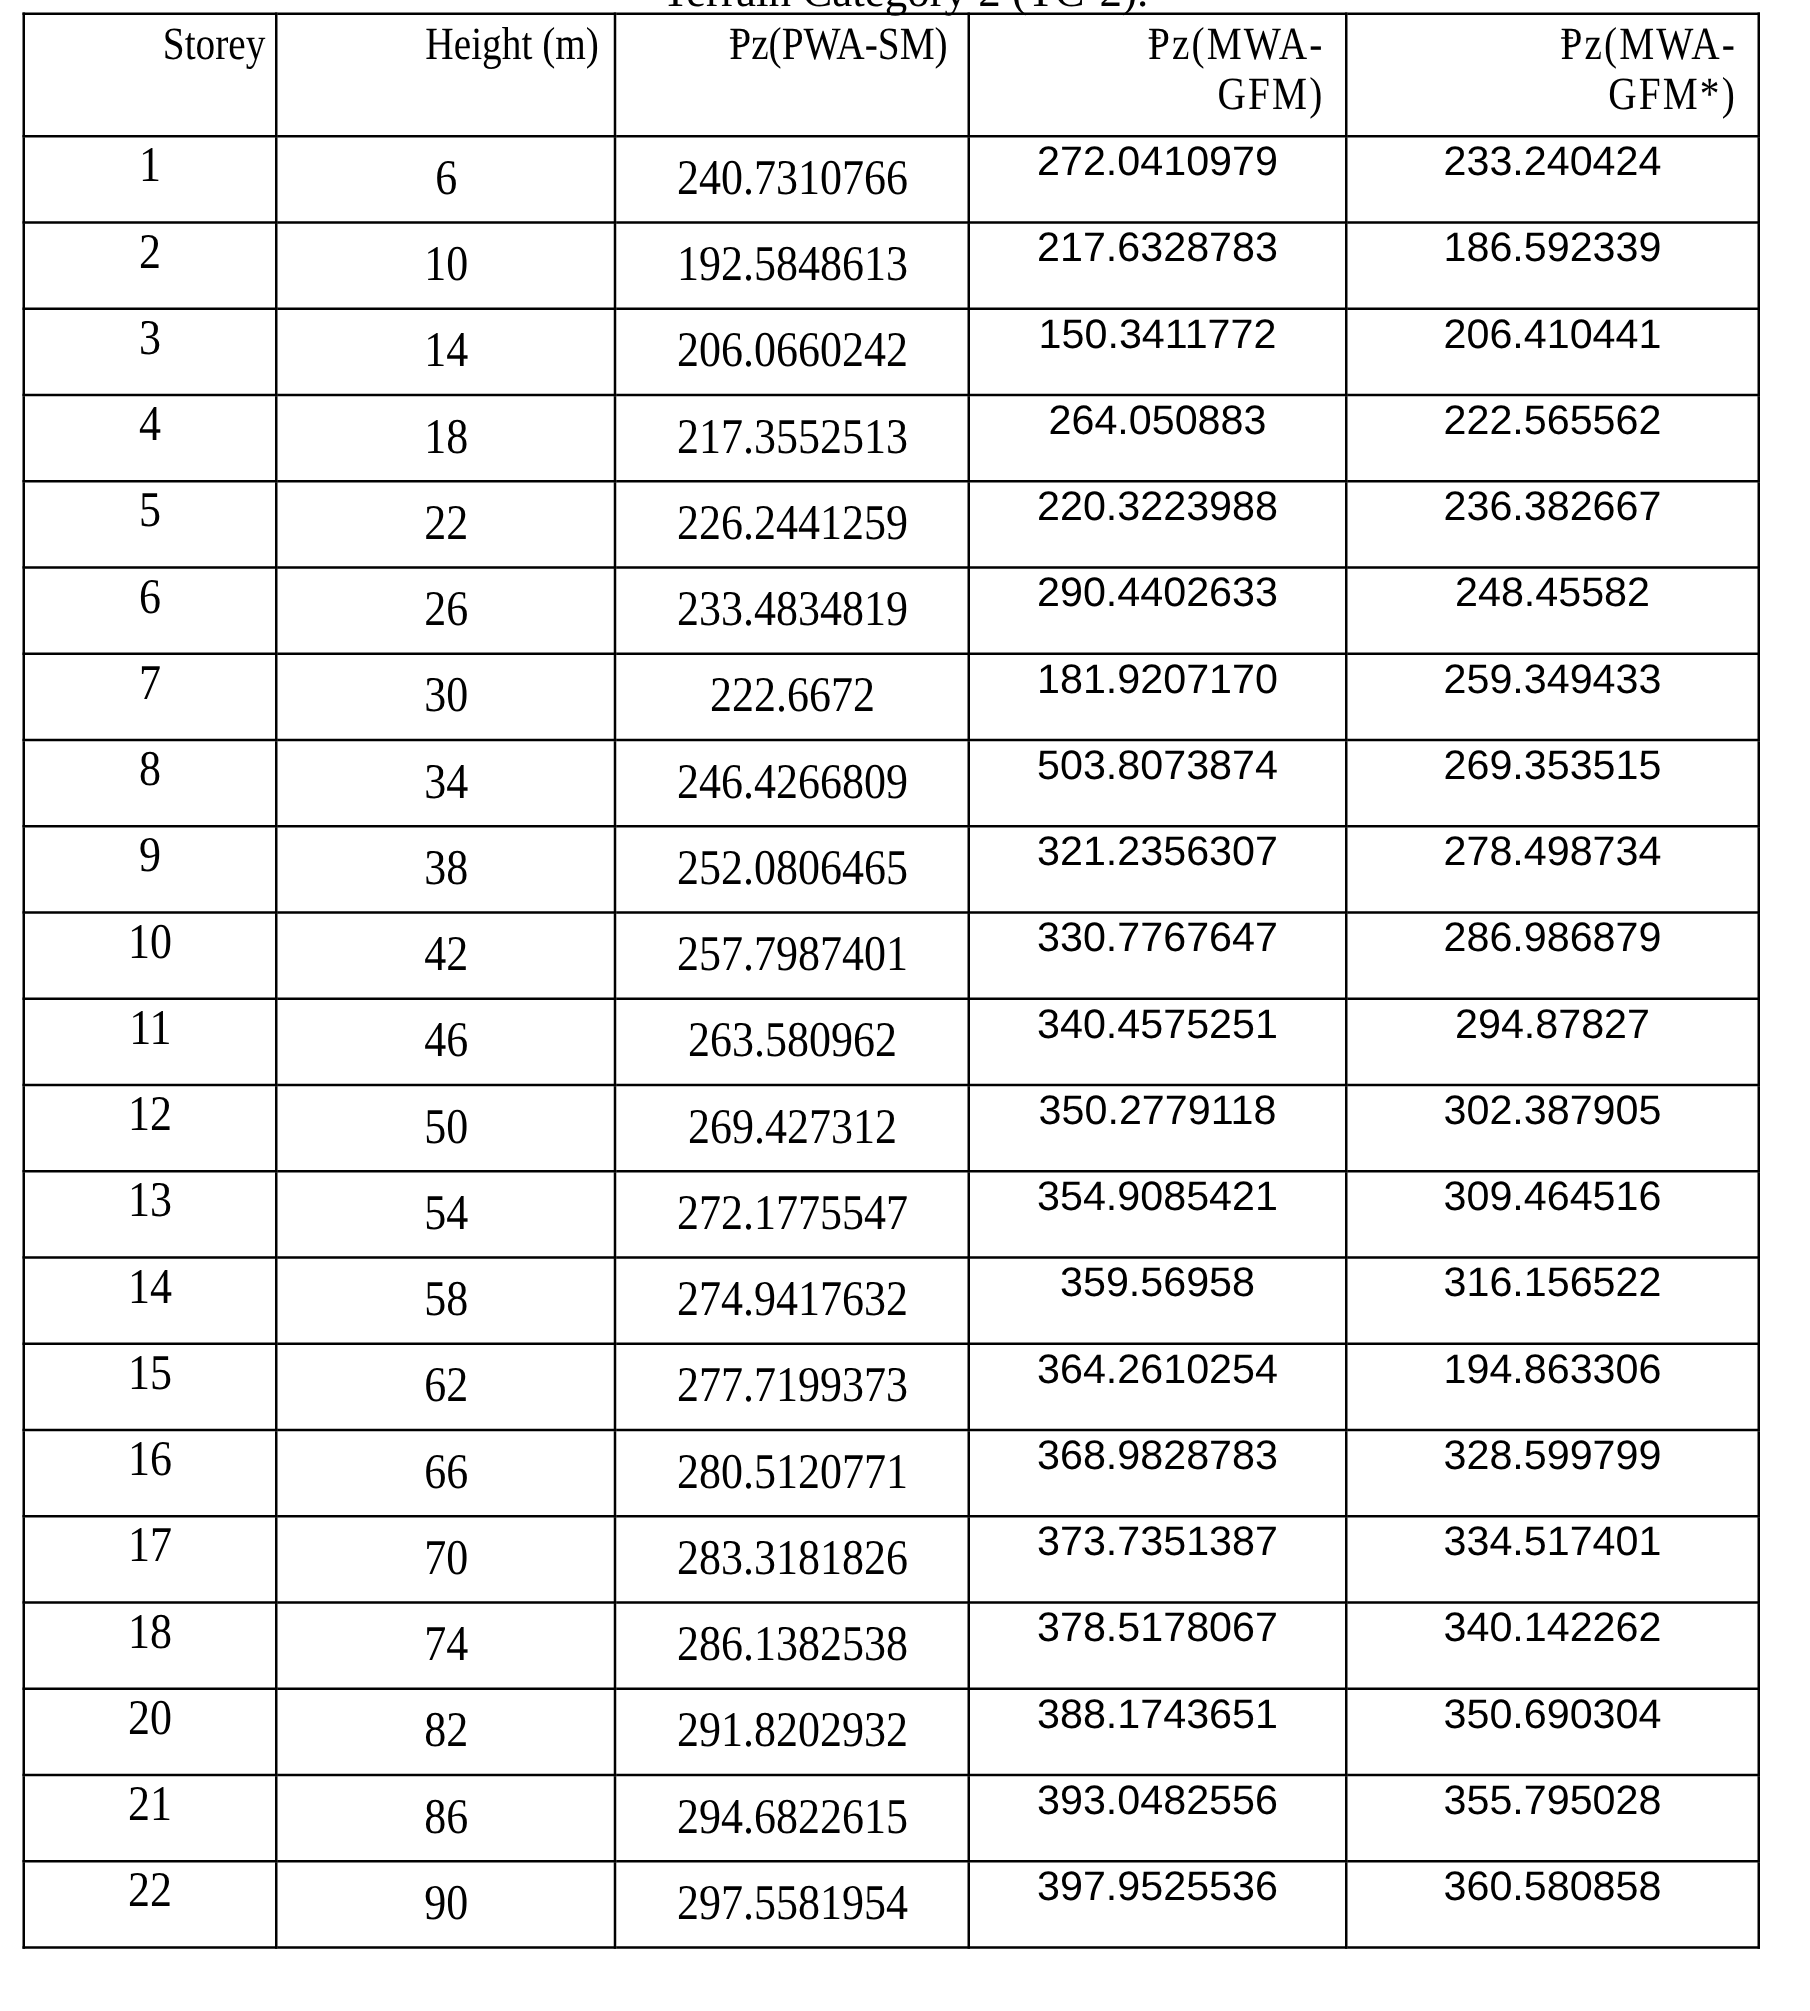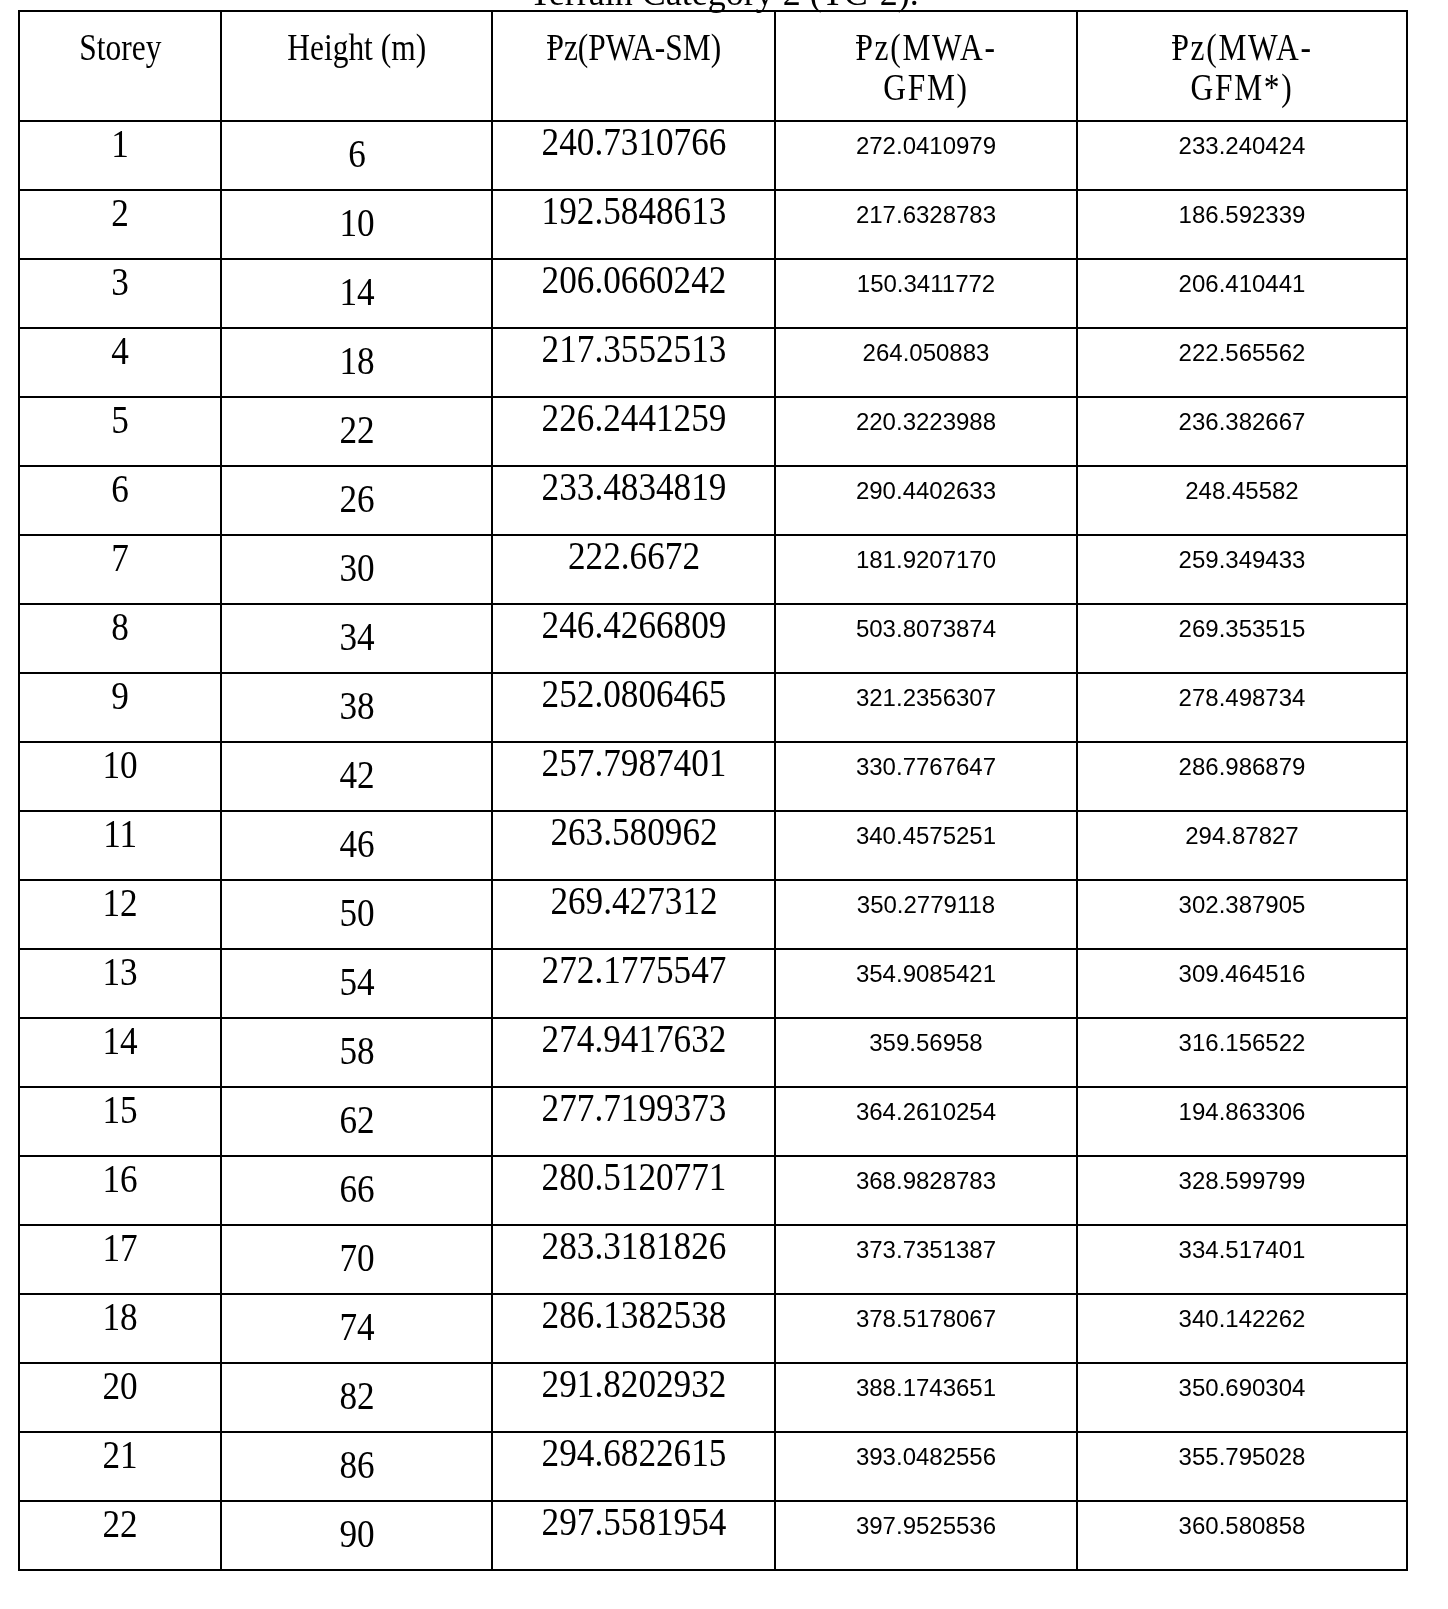--- a/index.html
+++ b/index.html
@@ -14,31 +14,32 @@
     border-collapse:collapse; table-layout:fixed;
     width:1388px;
   }
   td, th {
     border:2.5px solid #000; padding:0; text-align:center; color:#000;
     overflow:hidden; white-space:nowrap;
   }
   th {
     font-family:"Liberation Serif", serif; font-weight:normal;
     font-size:37px; line-height:40px; vertical-align:top; height:92px;
-    padding-top:16px;
+    padding-top:4px;
     transform-origin:center;
+    text-align:right;
   }
   th span { display:inline-block; transform:scaleX(0.85); white-space:normal; }
   th.wrap span { width:220px; letter-spacing:2px; }
   td { height:55px; vertical-align:top; }
   td.serif { font-family:"Liberation Serif", serif; font-size:40px; }
-  td.sans { font-family:"Liberation Sans", sans-serif; font-size:24px; padding-top:10px; }
+  td.sans { font-family:"Liberation Sans", sans-serif; font-size:33px; }
   td.storey { line-height:44px; }
   td.height { line-height:40px; padding-top:12px; }
-  td.pwa { line-height:40px; padding-top:0; }
+  td.pwa { line-height:40px; padding-top:12px; }
   td.serif span { display:inline-block; transform:scaleX(0.88); }
   td.sans span { display:inline-block; transform:scaleX(1.0); }
   col.c1 { width:202px; } col.c2 { width:271px; } col.c3 { width:283px; }
   col.c4 { width:302px; } col.c5 { width:330px; }
 </style>
 </head>
 <body>
 
 <div class="caption">Terrain Category 2 (TC-2).</div>
 

